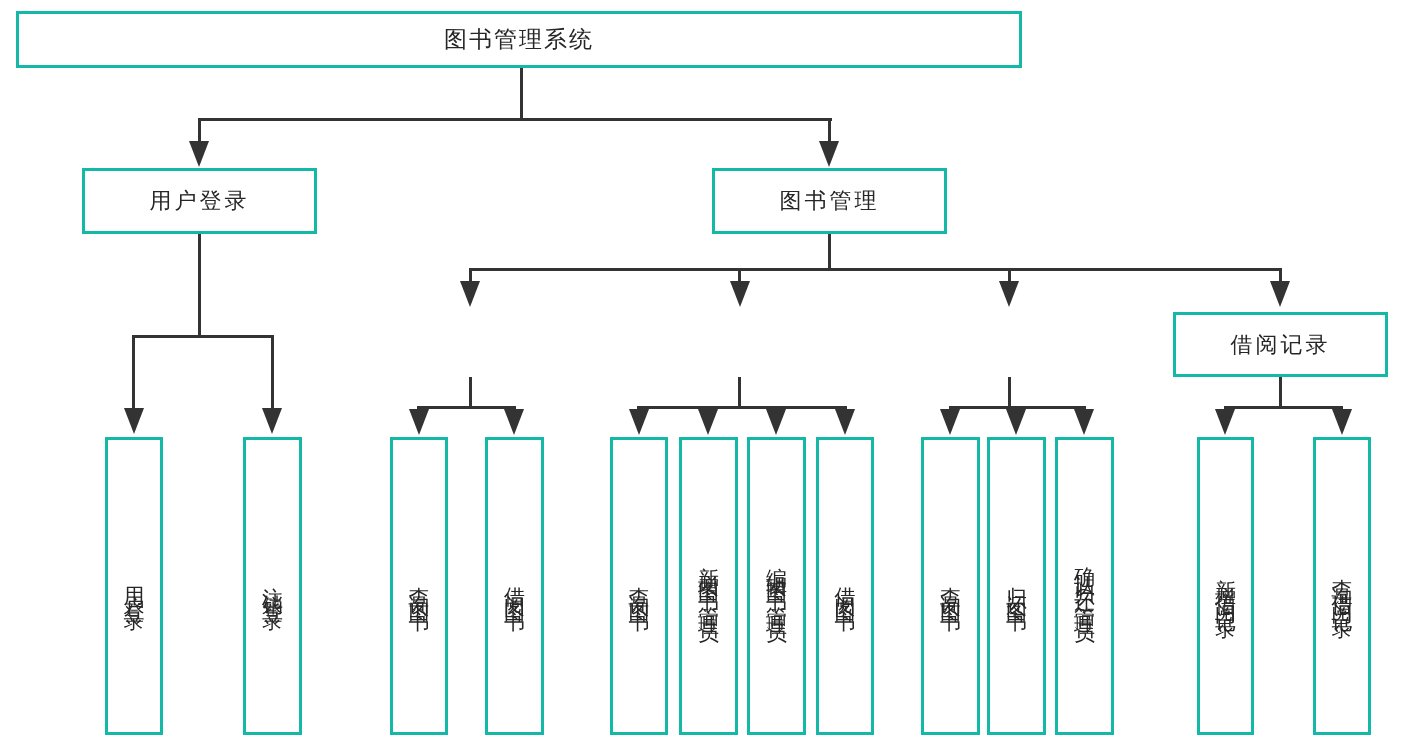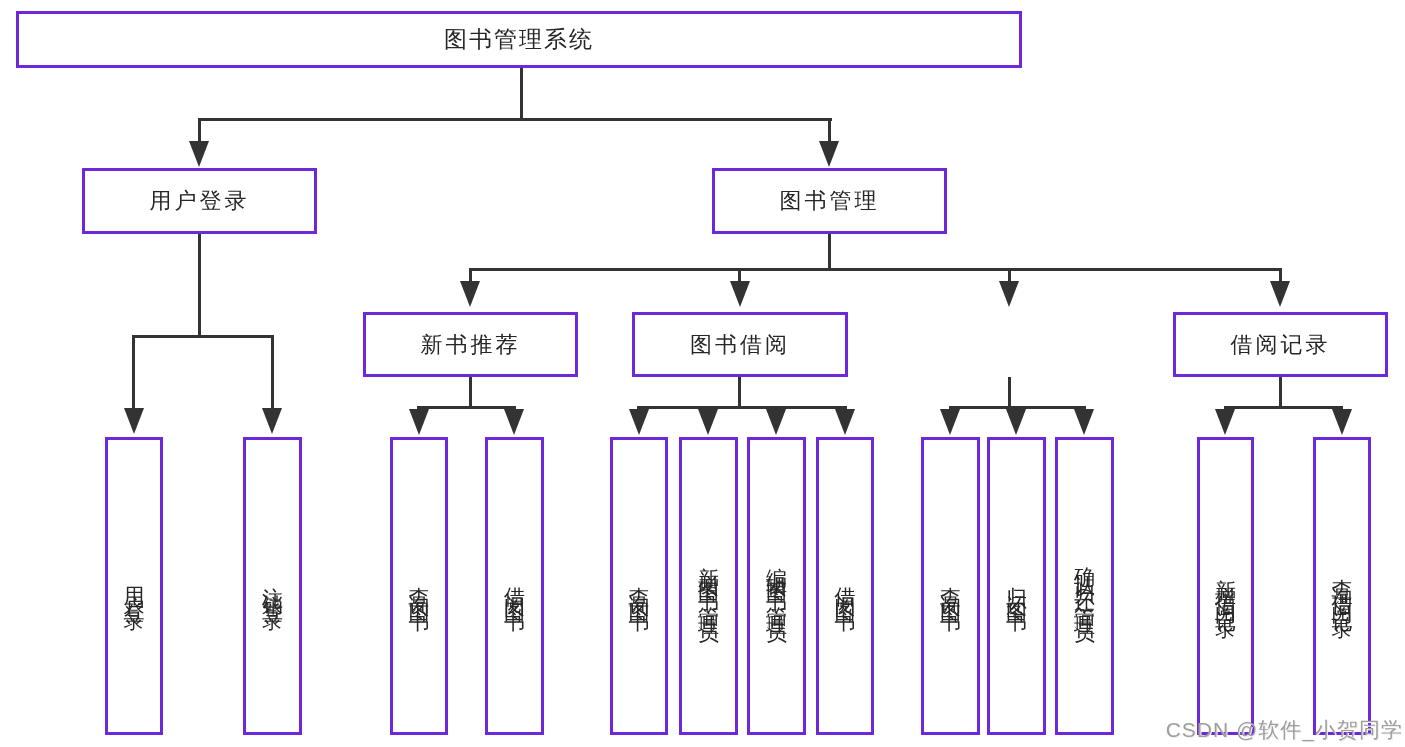--- a/index.html
+++ b/index.html
@@ -11,21 +11,21 @@
     height: 747px;
     background: #ffffff;
     overflow: hidden;
     font-family: "Liberation Sans", sans-serif;
     color: #262626;
   }
   .box {
     position: absolute;
     box-sizing: border-box;
     background: #ffffff;
-    border: 3px solid #6d28d9;
+    border: 3px solid #14b8a6;
     display: flex;
     align-items: center;
     justify-content: center;
     text-align: center;
     white-space: nowrap;
   }
   .hl { font-size: 23px; letter-spacing: 2px; }   
   .hm { font-size: 22px; letter-spacing: 3px; }   
   .v {
     writing-mode: vertical-rl;
@@ -59,22 +59,20 @@
 </head>
 <body>
 
 <div id="canvas">
 
   <div class="box hl" style="left:16px; top:11px; width:1006px; height:57px;">图书管理系统</div>
 
   <div class="box hm" style="left:82px; top:168px; width:235px; height:66px;">用户登录</div>
   <div class="box hm" style="left:712px; top:168px; width:235px; height:66px;text-align:right;">图书管理</div>
 
-  <div class="box hm" style="left:363px; top:312px; width:215px; height:65px;">新书推荐</div>
-  <div class="box hm" style="left:632px; top:312px; width:216px; height:65px;">图书借阅</div>
   <div class="box hm" style="left:1173px; top:312px; width:215px; height:65px;">借阅记录</div>
 
   <div class="box v" style="left:105px; top:437px; width:58px; height:298px;">用户登录</div>
   <div class="box v" style="left:243px; top:437px; width:59px; height:298px;">注销登录</div>
 
   <div class="box v" style="left:390px; top:437px; width:58px; height:298px;">查询图书</div>
   <div class="box v" style="left:485px; top:437px; width:59px; height:298px;">借阅图书</div>
 
   <div class="box v" style="left:610px; top:437px; width:58px; height:298px;">查询图书</div>
   <div class="box v" style="left:679px; top:437px; width:59px; height:298px;">新增图书（管理员）</div>
@@ -128,15 +126,14 @@
   <div class="arrow" style="left:629px; top:409px;"></div>
   <div class="arrow" style="left:698px; top:409px;"></div>
   <div class="arrow" style="left:766px; top:409px;"></div>
   <div class="arrow" style="left:835px; top:409px;"></div>
   <div class="arrow" style="left:940px; top:409px;"></div>
   <div class="arrow" style="left:1006px; top:409px;"></div>
   <div class="arrow" style="left:1074px; top:409px;"></div>
   <div class="arrow" style="left:1215px; top:409px;"></div>
   <div class="arrow" style="left:1332px; top:409px;"></div>
 
-  <div class="wm">CSDN @软件_小贺同学</div>
 
 </div>
 
 </body></html>

